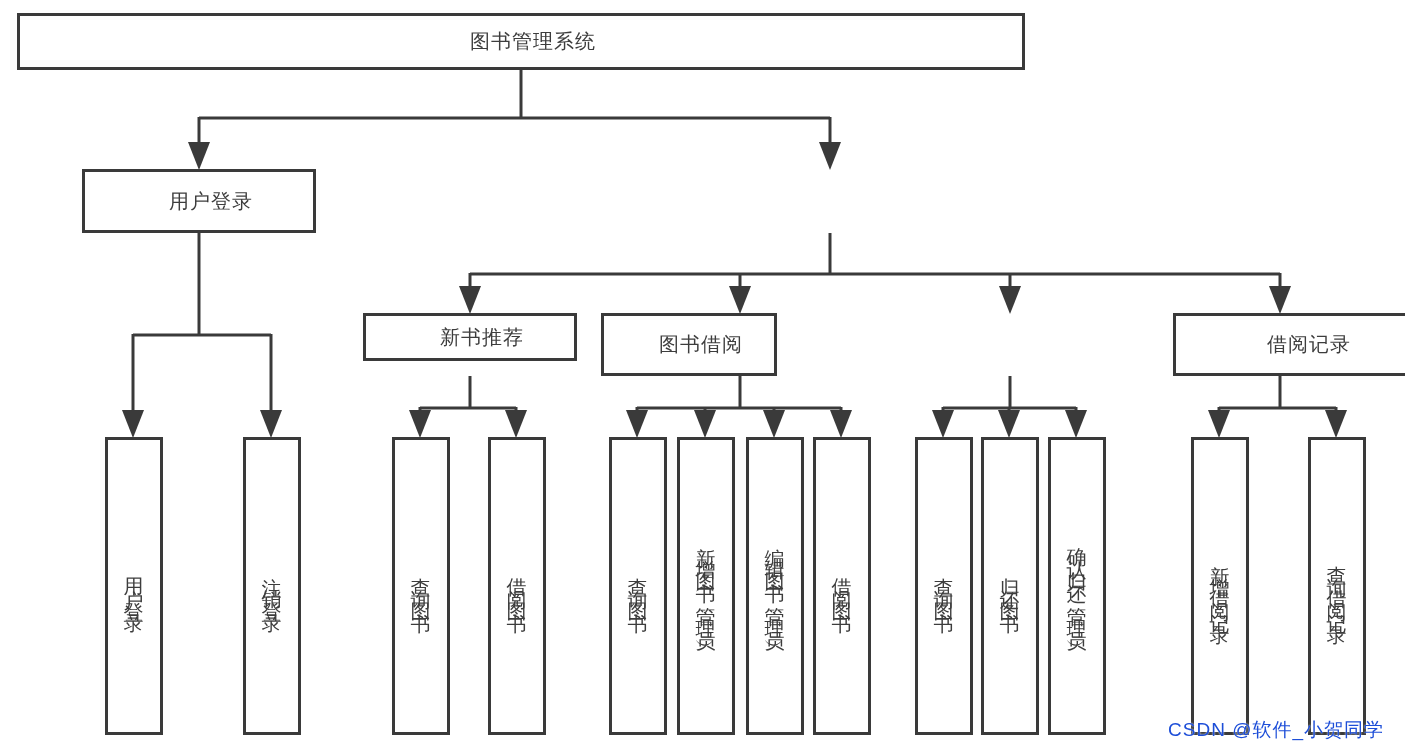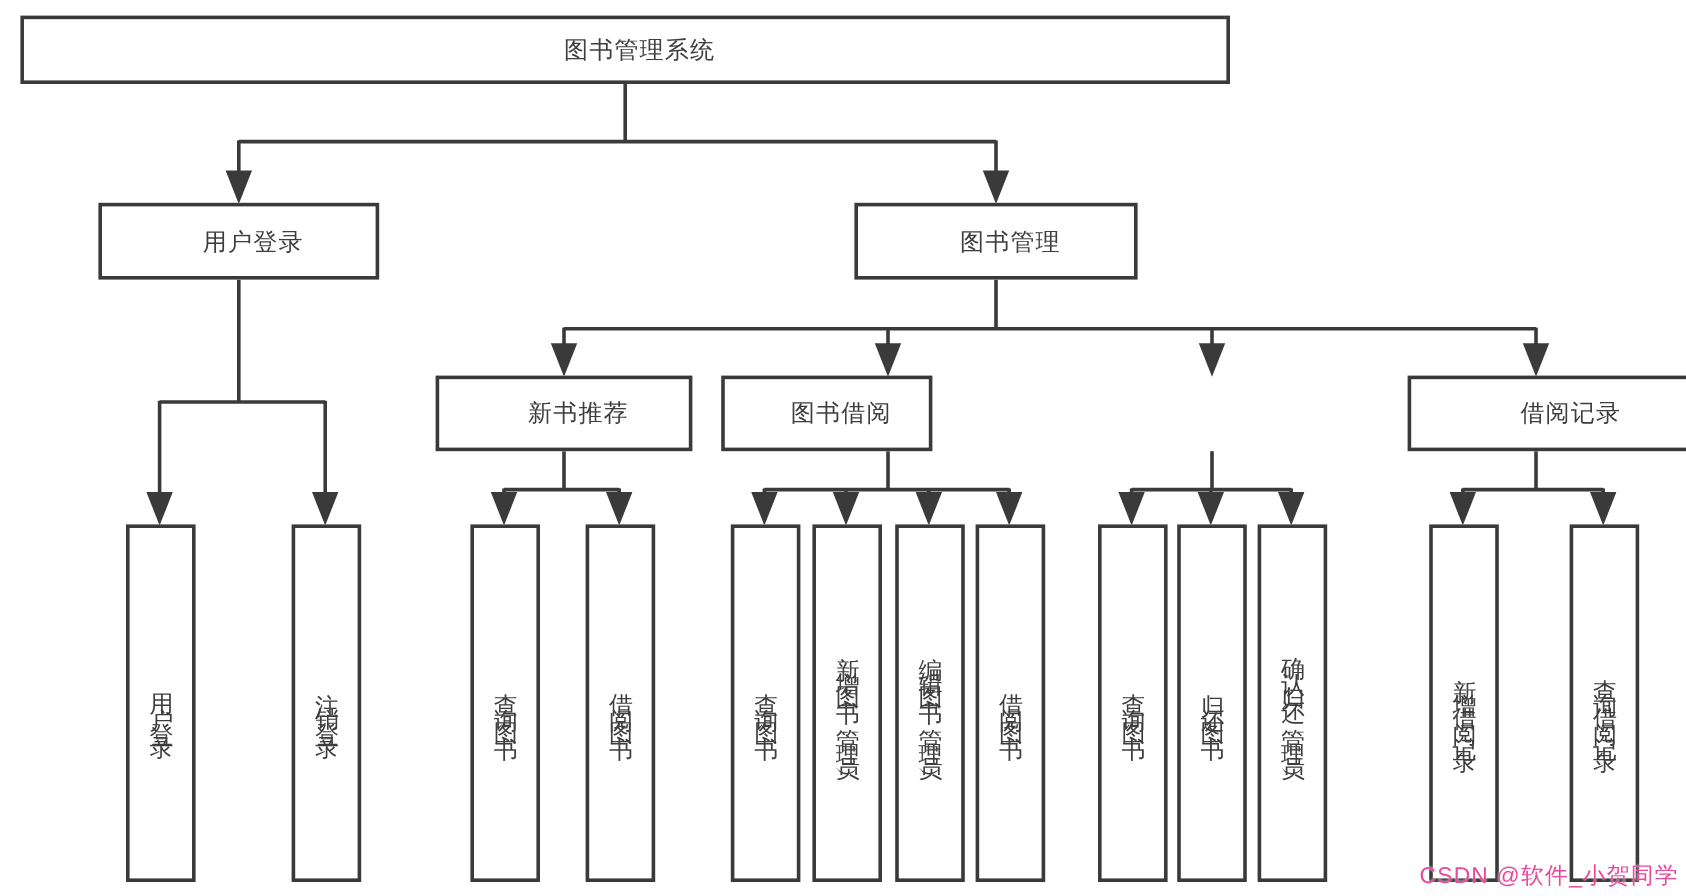--- a/index.html
+++ b/index.html
@@ -41,45 +41,45 @@
     letter-spacing: 12px;
     line-height: 1;
     padding: 4px 0;
   }
   
   .n-root           { left: 17px;  top: 13px;  width: 1008px; height: 57px; }
   
   .n-user-login     { left: 82px;  top: 169px; width: 234px; height: 64px; }
   .n-book-mgmt      { left: 712px; top: 169px; width: 236px; height: 64px; }
   
-  .n-new-book       { left: 363px;  top: 313px; width: 214px; height: 63px; }
+  .n-new-book       { left: 363px;  top: 313px; width: 214px; height: 48px; }
   .n-book-borrow    { left: 601px;  top: 313px; width: 176px; height: 63px; }
   .n-current-borrow { left: 903px;  top: 313px; width: 214px; height: 63px; }
   .n-borrow-record  { left: 1173px; top: 313px; width: 248px; height: 63px; }
   
   .leaf { top: 437px; width: 58px; height: 298px; }
   .n-leaf-login        { left: 105px; }
   .n-leaf-logout       { left: 243px; }
   .n-leaf-nb-query     { left: 392px; }
   .n-leaf-nb-borrow    { left: 488px; }
   .n-leaf-bb-query     { left: 609px; }
   .n-leaf-bb-add       { left: 677px; }
   .n-leaf-bb-edit      { left: 746px; }
   .n-leaf-bb-borrow    { left: 813px; }
   .n-leaf-cb-query     { left: 915px; }
   .n-leaf-cb-return    { left: 981px; }
   .n-leaf-cb-confirm   { left: 1048px; }
   .n-leaf-br-add       { left: 1191px; }
   .n-leaf-br-query     { left: 1308px; }
   .watermark {
     position: absolute;
-    right: 6px;
+    right: 21px;
     bottom: 4px;
     font-size: 19px;
-    color: #ec4899;
+    color: #1d4ed8;
     letter-spacing: 1px;
     text-shadow: 0 0 2px #ffffff;
     z-index: 5;
     white-space: nowrap;
   }
 </style>
 </head>
 <body>
 
 <div class="stage">
@@ -170,21 +170,20 @@
     </g>
     <g fill="#3a3a3a" stroke="none">
       <polygon points="1208,410 1230,410 1219,438"></polygon>
       <polygon points="1325,410 1347,410 1336,438"></polygon>
     </g>
   </svg>
 
   <div class="node n-root">图书管理系统</div>
 
   <div class="node n-user-login">用户登录</div>
-  <div class="node n-book-mgmt">图书管理</div>
 
   <div class="node n-new-book">新书推荐</div>
   <div class="node n-book-borrow">图书借阅</div>
   <div class="node n-borrow-record">借阅记录</div>
 
   <div class="node vertical leaf n-leaf-login">用户登录</div>
   <div class="node vertical leaf n-leaf-logout">注销登录</div>
 
   <div class="node vertical leaf n-leaf-nb-query">查询图书</div>
   <div class="node vertical leaf n-leaf-nb-borrow">借阅图书</div>

